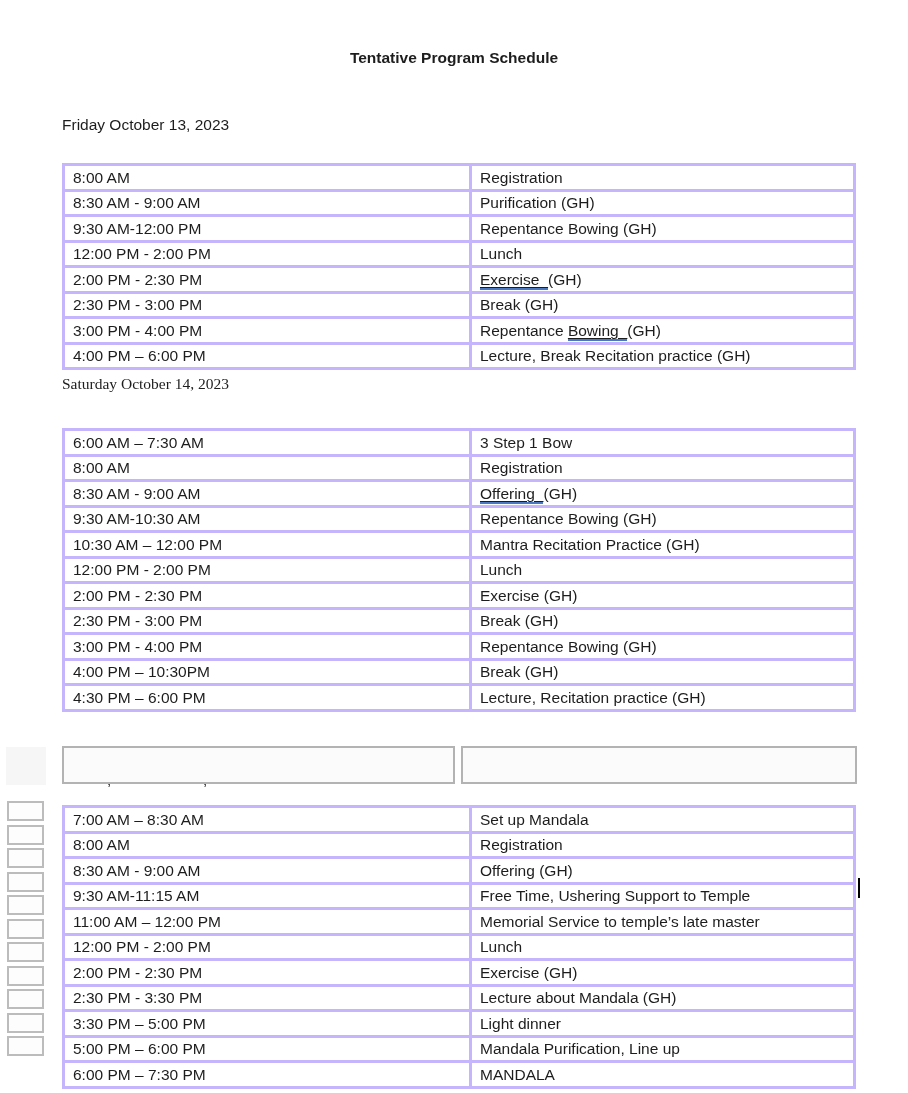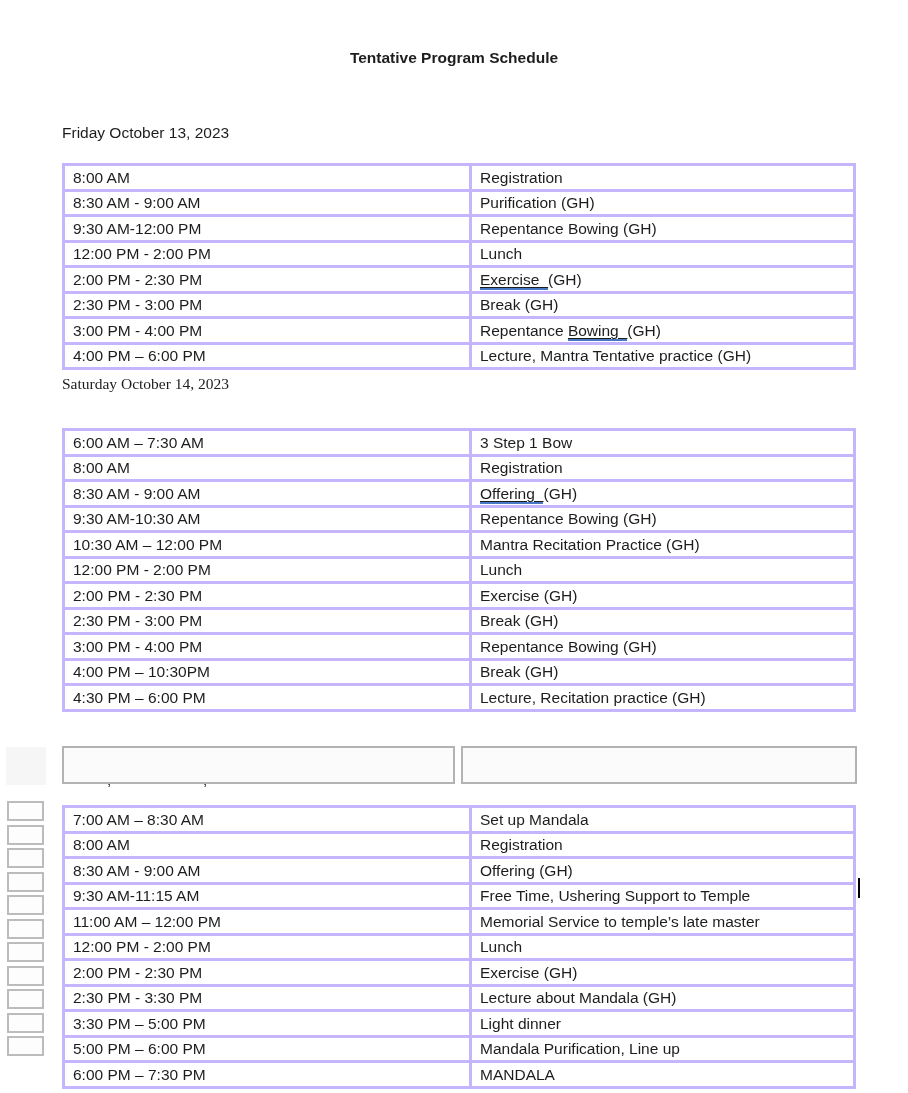--- a/index.html
+++ b/index.html
@@ -67,21 +67,21 @@
     position: absolute; left: 858px; width: 2px; height: 20px;
     background: #000;
   }
 </style>
 </head>
 <body>
 
 <div id="doc-page">
   <div class="title">Tentative Program Schedule</div>
 
-<div class="sec-heading" style="top: 124px; text-align: center;">Friday October 13, 2023</div>
+<div class="sec-heading" style="top: 116px; text-align: center;">Friday October 13, 2023</div>
     <div class="tbl-wrap" style="top: 163px;">
       <table class="sched">
         <tbody>
           <tr>
             <td class="time-cell"><span class="seg">8:00 AM</span></td>
             <td class="act-cell"><span class="seg">Registration</span></td>
           </tr>
           <tr>
             <td class="time-cell"><span class="seg">8:30 AM - 9:00 AM</span></td>
             <td class="act-cell"><span class="seg">Purification (GH)</span></td>
@@ -101,21 +101,21 @@
           <tr>
             <td class="time-cell"><span class="seg">2:30 PM - 3:00 PM</span></td>
             <td class="act-cell"><span class="seg">Break (GH)</span></td>
           </tr>
           <tr>
             <td class="time-cell"><span class="seg">3:00 PM - 4:00 PM</span></td>
             <td class="act-cell"><span class="seg">Repentance </span><span class="seg gram">Bowing  </span><span class="seg">(GH)</span></td>
           </tr>
           <tr>
             <td class="time-cell"><span class="seg">4:00 PM – 6:00 PM</span></td>
-            <td class="act-cell"><span class="seg">Lecture, Mantra Tentative practice (GH)</span></td>
+            <td class="act-cell"><span class="seg">Lecture, Break Recitation practice (GH)</span></td>
           </tr>
         </tbody>
       </table>
     </div>
     <div class="sec-heading" style="top: 375px; font-family: Liberation Serif, serif;">Saturday October 14, 2023</div>
     <div class="tbl-wrap" style="top: 428px; border-radius: 22px;">
       <table class="sched">
         <tbody>
           <tr>
             <td class="time-cell"><span class="seg">6:00 AM – 7:30 AM</span></td>

